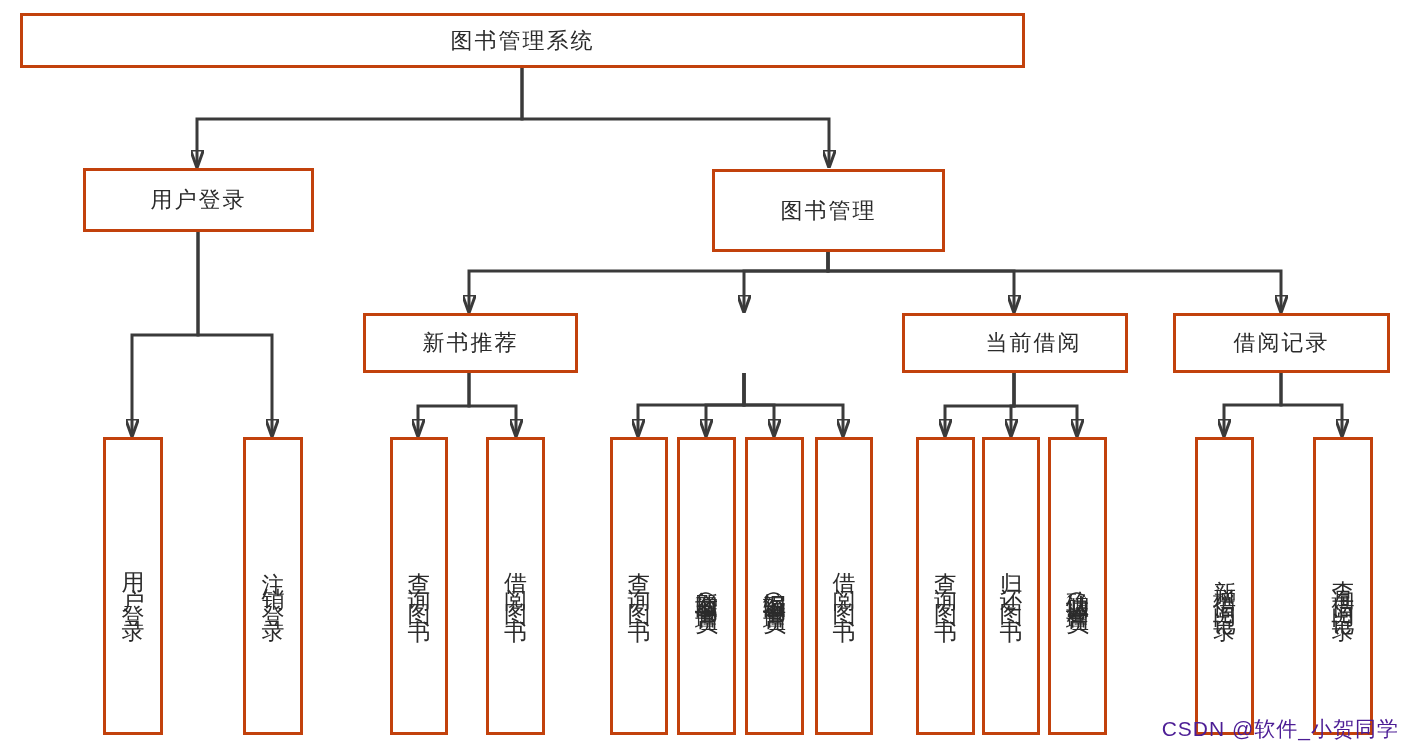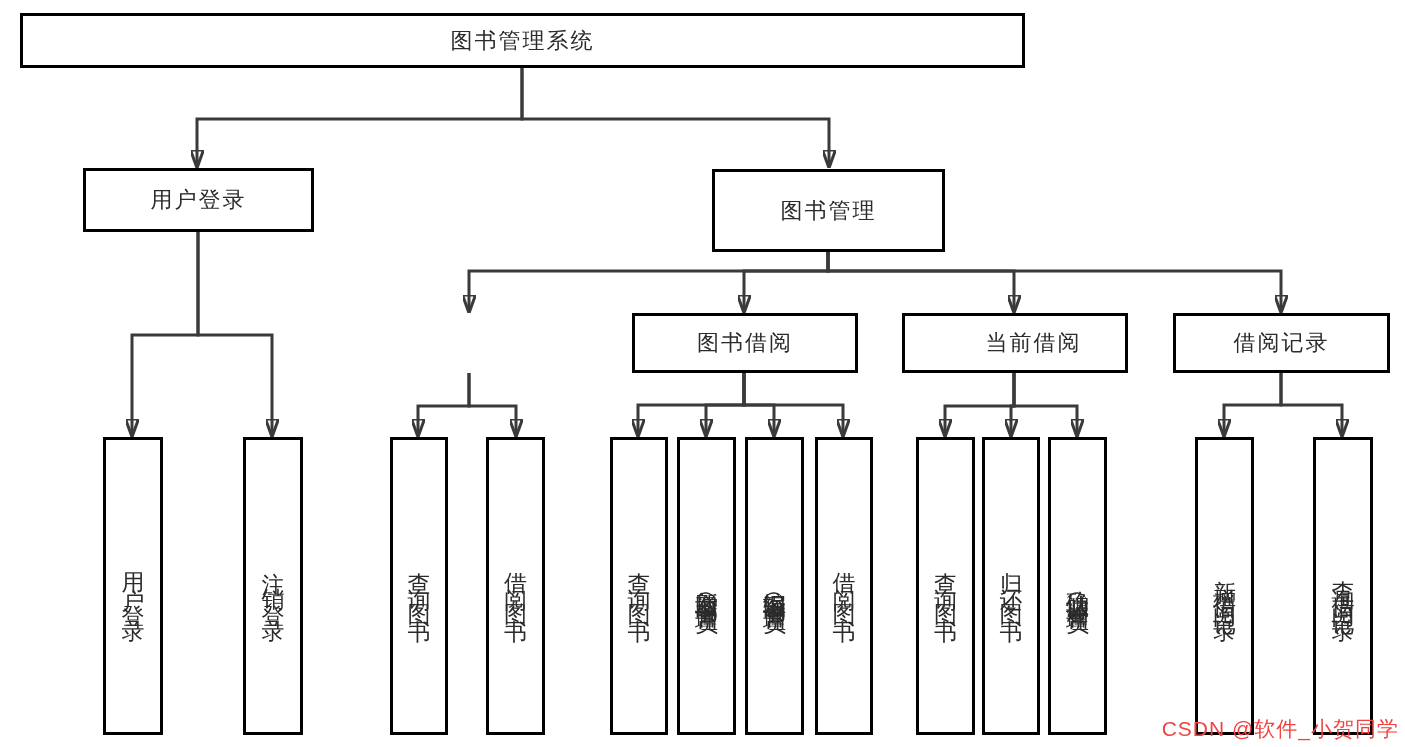--- a/index.html
+++ b/index.html
@@ -13,21 +13,21 @@
   }
   .stage {
     position: relative;
     width: 1405px;
     height: 747px;
     background: #ffffff;
   }
   .box {
     position: absolute;
     box-sizing: border-box;
-    border: 3px solid #000000;
+    border: 3px solid #c2410c;
     background: #ffffff;
     display: flex;
     align-items: center;
     justify-content: center;
     color: #2b2b2b;
   }
   .h-label {
     font-size: 22px;
     letter-spacing: 2px;
     white-space: nowrap;
@@ -49,21 +49,21 @@
     width: 1405px;
     height: 747px;
     pointer-events: none;
   }
   .connector-layer path { stroke: #3a3a3a; stroke-width: 3; fill: none; }
   .watermark {
     position: absolute;
     right: 6px;
     bottom: 4px;
     font-size: 21px;
-    color: #ef4444;
+    color: #4c1d95;
     letter-spacing: 1px;
     white-space: nowrap;
   }
 </style>
 </head>
 <body>
 
 <div class="stage">
 
   <svg class="connector-layer" width="1405" height="747" viewBox="0 0 1405 747" xmlns="http://www.w3.org/2000/svg">
@@ -97,22 +97,22 @@
     <span class="h-label">图书管理系统</span>
   </div>
 
   <div class="box" style="left:83px; top:168px; width:231px; height:64px;">
     <span class="h-label">用户登录</span>
   </div>
   <div class="box" style="left:712px; top:169px; width:233px; height:83px;">
     <span class="h-label">图书管理</span>
   </div>
 
-  <div class="box" style="left:632px; top:313px; width:226px; height:60px;">
-    <span class="h-label">图书借阅</span>
+  <div class="box" style="left:363px; top:313px; width:215px; height:60px;">
+    <span class="h-label">新书推荐</span>
   </div>
   <div class="box" style="left:902px; top:313px; width:226px; height:60px;padding-left:37px;">
     <span class="h-label">当前借阅</span>
   </div>
   <div class="box" style="left:1173px; top:313px; width:217px; height:60px;">
     <span class="h-label">借阅记录</span>
   </div>
 
   <div class="box leaf sp-wide" style="left:103px; width:60px;">
     <span class="v-label">用户登录</span>

